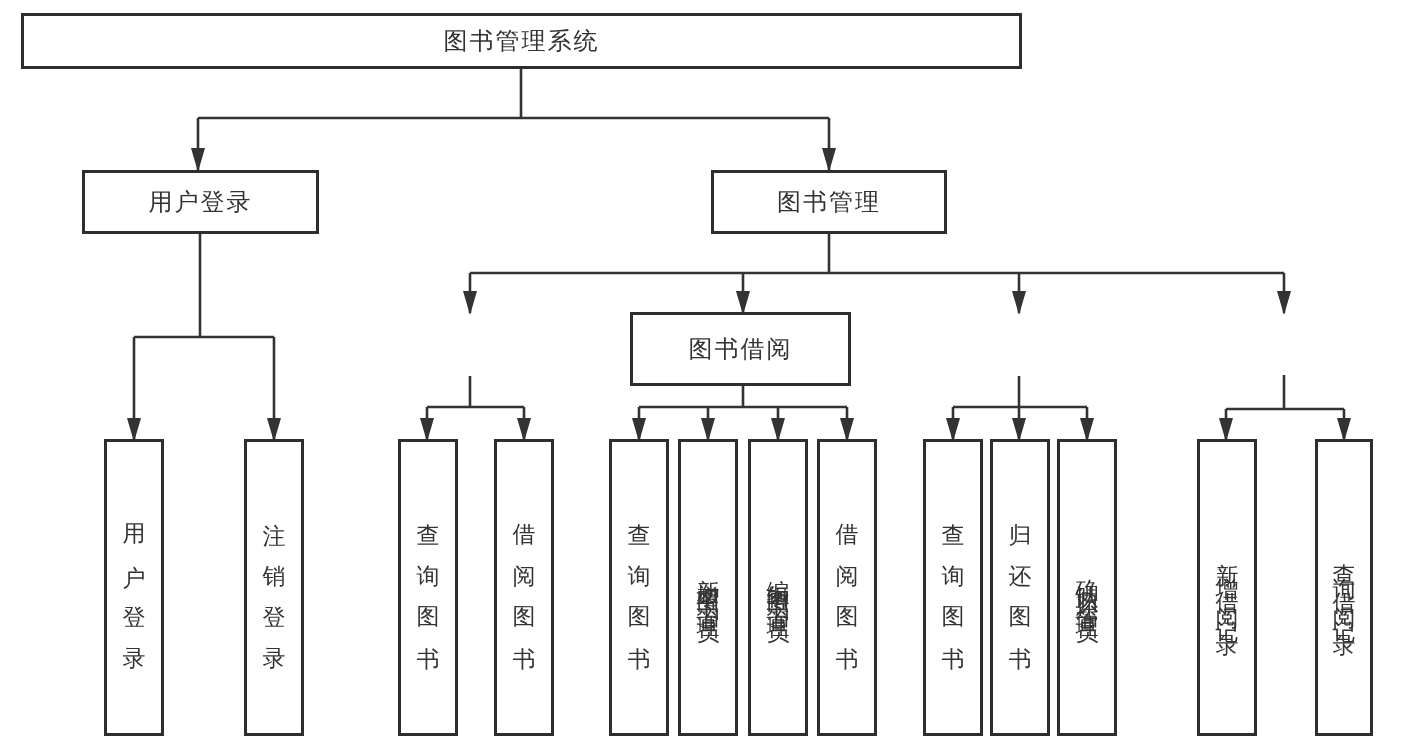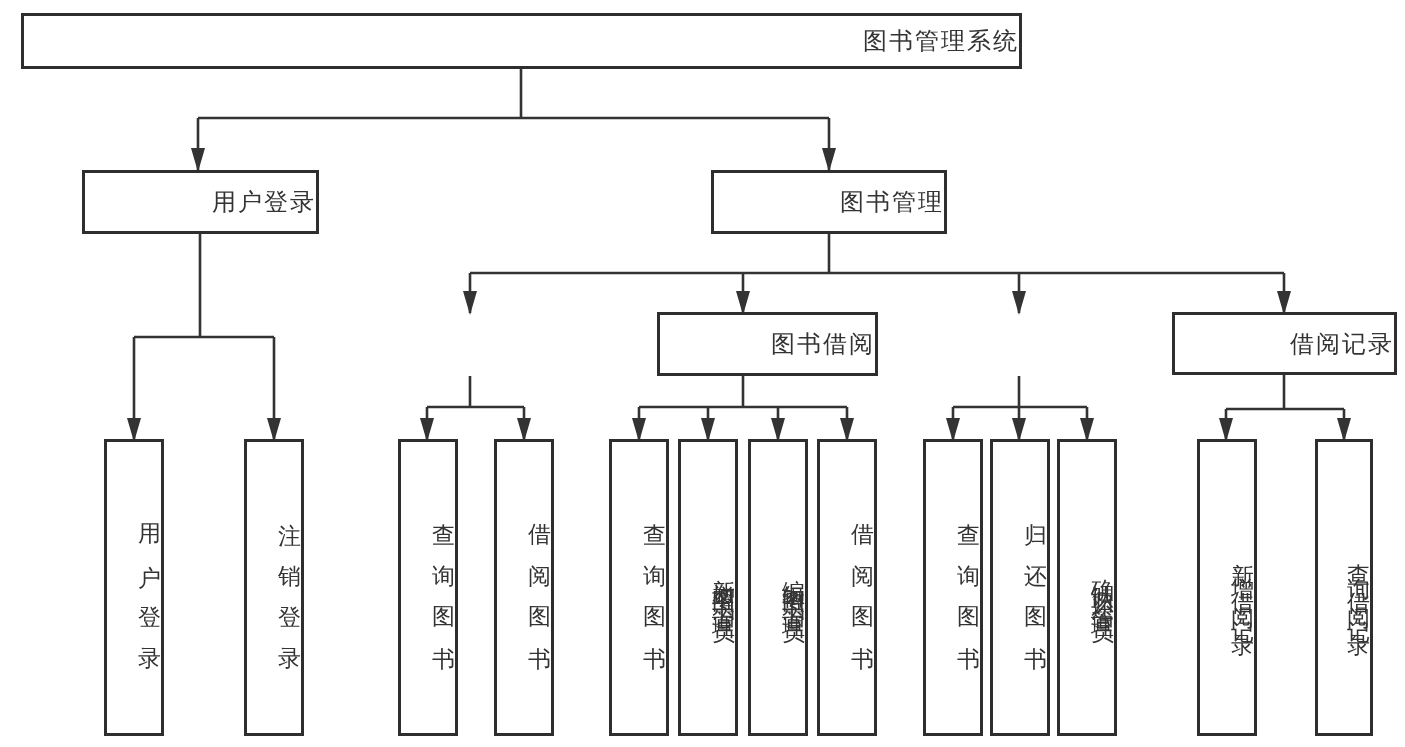--- a/index.html
+++ b/index.html
@@ -1,20 +1,20 @@
 <!DOCTYPE html>
 <html><head>
 <meta charset="utf-8">
 <style>
   html,body{margin:0;padding:0}
   body{background:#ffffff;font-family:"Liberation Sans","DejaVu Sans",sans-serif;}
   .canvas{position:relative;width:1405px;height:747px;background:#ffffff;overflow:hidden;color:#333}
   .connectors{position:absolute;left:0;top:0;z-index:1}
   .node{position:absolute;box-sizing:border-box;border:3px solid #2e2e2e;background:#ffffff;
-        display:flex;align-items:center;justify-content:flex-end;z-index:2}
+        display:flex;align-items:center;justify-content:center;z-index:2}
   .hbox .label{font-size:24px;letter-spacing:2px;color:#333;white-space:nowrap}
   .vbox{padding:5px 0}
   .vtext{writing-mode:vertical-rl;text-orientation:mixed;font-size:23px;line-height:1;color:#333}
   .ls-wide{letter-spacing:1.8em}
   .ls-mid{letter-spacing:0.62em}
   .ls-tight{letter-spacing:0.26em}
   .watermark{position:absolute;right:6px;top:715px;font-size:20px;color:#9b9b9b;
              letter-spacing:1px;z-index:5;white-space:nowrap}
 </style>
 </head>
@@ -73,25 +73,22 @@
     <span class="label">图书管理系统</span>
   </div>
 
   <div class="node hbox" style="left:82px;top:170px;width:237px;height:64px">
     <span class="label">用户登录</span>
   </div>
   <div class="node hbox" style="left:711px;top:170px;width:236px;height:64px">
     <span class="label">图书管理</span>
   </div>
 
-  <div class="node hbox" style="left:657px;top:312px;width:221px;height:64px">
+  <div class="node hbox" style="left:630px;top:312px;width:221px;height:74px">
     <span class="label">图书借阅</span>
-  </div>
-  <div class="node hbox" style="left:1172px;top:312px;width:225px;height:63px">
-    <span class="label">借阅记录</span>
   </div>
 
   <div class="node vbox" style="left:104px;top:439px;width:60px;height:297px">
     <span class="vtext ls-wide">用户登录</span>
   </div>
   <div class="node vbox" style="left:244px;top:439px;width:60px;height:297px">
     <span class="vtext ls-wide">注销登录</span>
   </div>
 
   <div class="node vbox" style="left:398px;top:439px;width:60px;height:297px">

